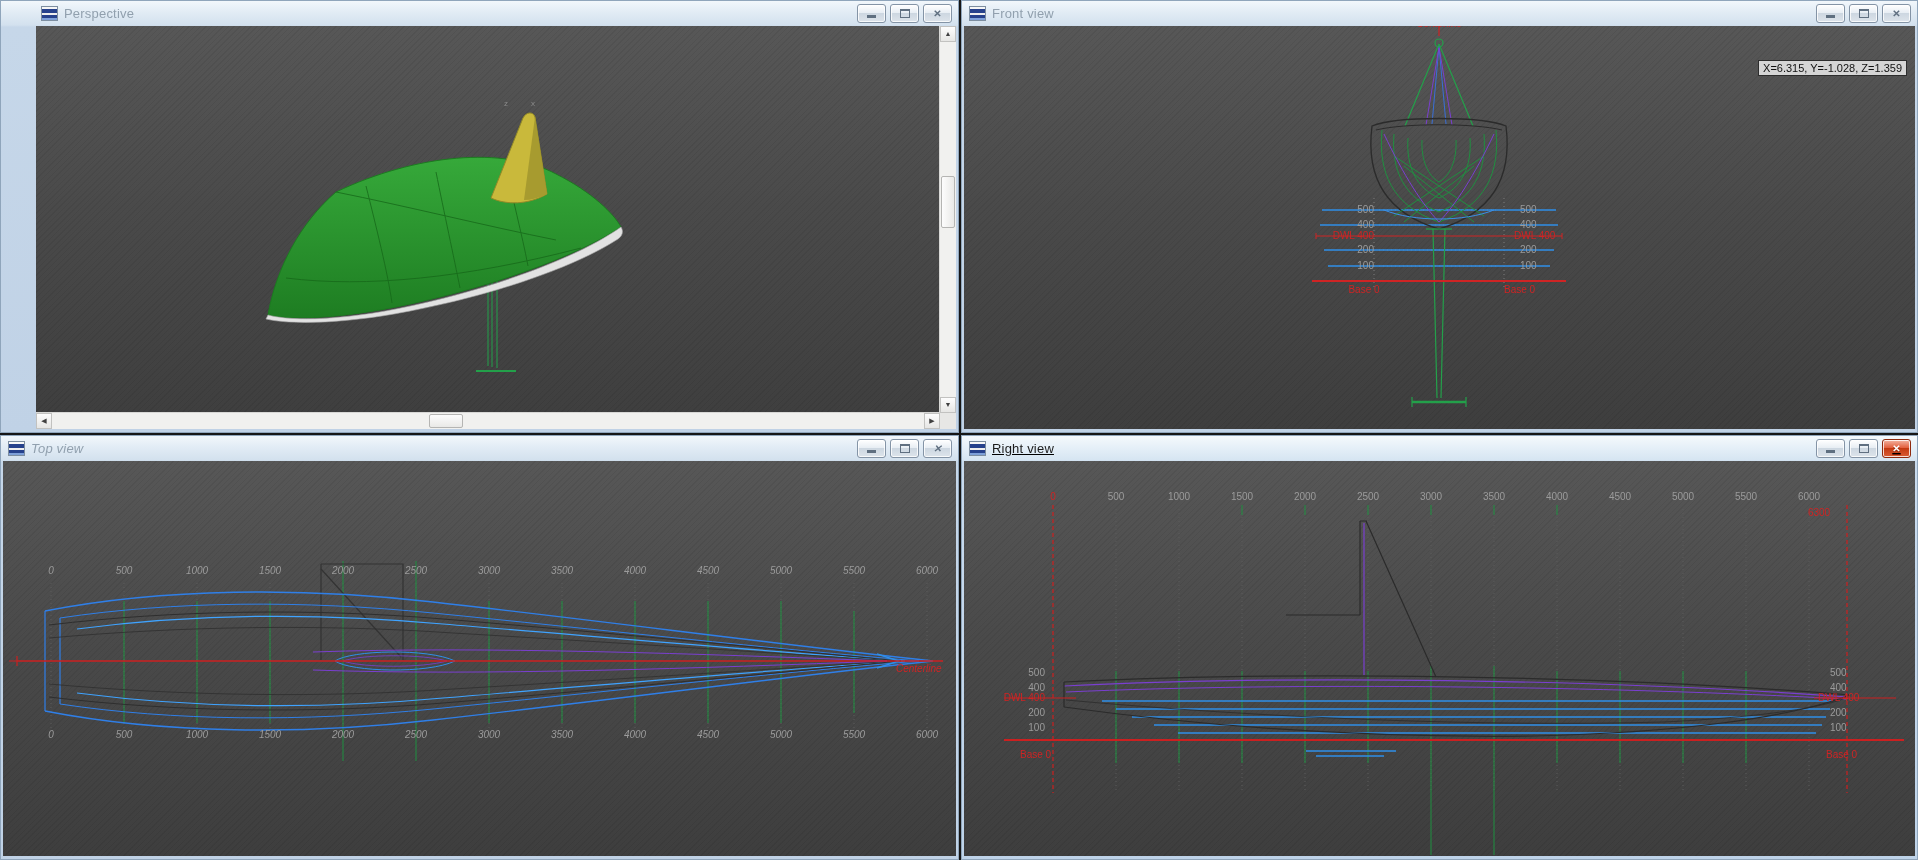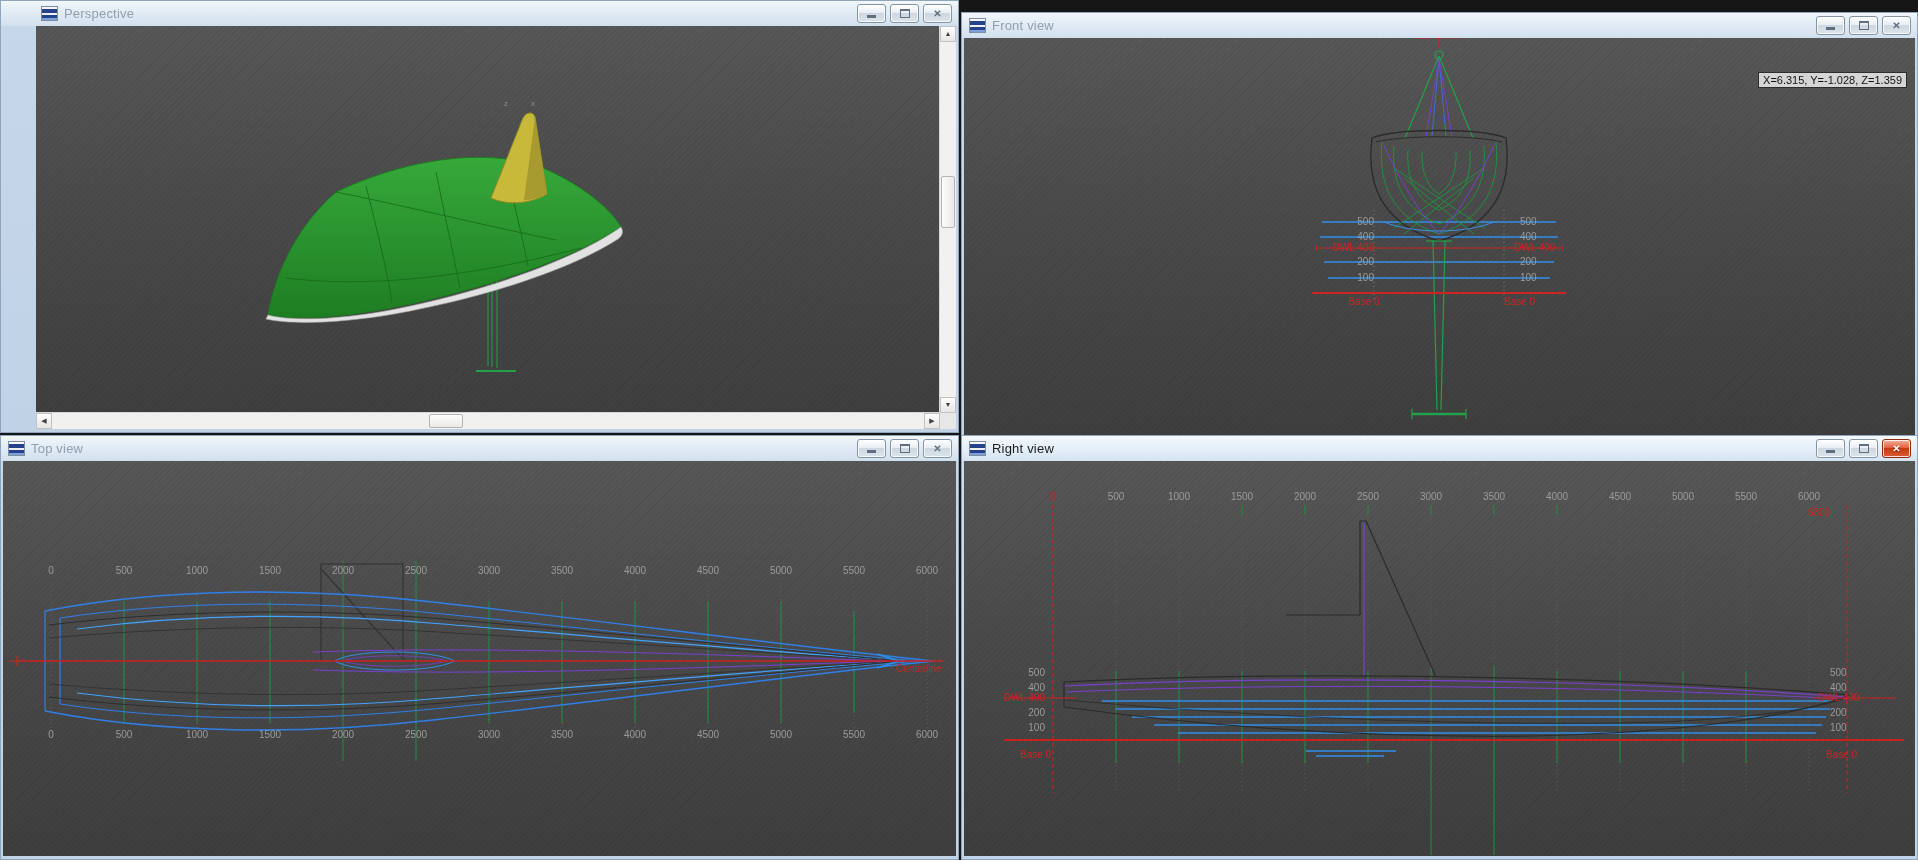--- a/index.html
+++ b/index.html
@@ -108,21 +108,21 @@
     </div>
     <div class="hscroll">
       <span class="sbtn" style="left:0;top:0;">◀</span>
       <div class="hthumb" style="left:393px;width:34px;"></div>
       <span class="sbtn" style="right:0;top:0;">▶</span>
     </div>
     <div class="corner"></div>
   </div>
 </div>
 
-<div class="win" style="left:961px;top:0;width:957px;height:433px;margin-top:12px;">
+<div class="win" style="left:961px;top:0;width:957px;height:433px;">
   <div class="titlebar">
     <span class="appicon"></span>
     <span class="title">Front view</span>
     <span class="btns">
       <span class="wbtn">
           <span class="g-min"></span>
         </span>
       <span class="wbtn">
           <span class="g-res"></span>
         </span>
@@ -191,21 +191,21 @@
     <span class="vlabel ta-c red" style="left:368px;top:258px;width:64px;">Base 0</span>
     <span class="vlabel" style="left:556px;top:178px;">500</span>
     <span class="vlabel" style="left:556px;top:193px;">400</span>
     <span class="vlabel red" style="left:550px;top:204px;">DWL 400</span>
     <span class="vlabel" style="left:556px;top:218px;">200</span>
     <span class="vlabel" style="left:556px;top:234px;">100</span>
     <span class="vlabel red" style="left:540px;top:258px;">Base 0</span>
   </div>
 </div>
 
-<div class="win" style="left:0;top:435px;width:959px;height:425px;">
+<div class="win" style="left:0;top:435px;width:959px;height:425px;font-style:italic;">
   <div class="titlebar">
     <span class="appicon"></span>
     <span class="title">Top view</span>
     <span class="btns">
       <span class="wbtn">
           <span class="g-min"></span>
         </span>
       <span class="wbtn">
           <span class="g-res"></span>
         </span>
@@ -292,21 +292,21 @@
         <span>4000</span>
         <span>4500</span>
         <span>5000</span>
         <span>5500</span>
         <span>6000</span>
       </div>
     <span class="vlabel red" style="left:893px;top:202px;">Centerline</span>
   </div>
 </div>
 
-<div class="win active" style="left:961px;top:435px;width:957px;height:425px;">
+<div class="win active" style="left:961px;top:435px;width:957px;height:425px;text-decoration:underline;">
   <div class="titlebar">
     <span class="appicon"></span>
     <span class="title">Right view</span>
     <span class="btns">
       <span class="wbtn">
           <span class="g-min"></span>
         </span>
       <span class="wbtn">
           <span class="g-res"></span>
         </span>

